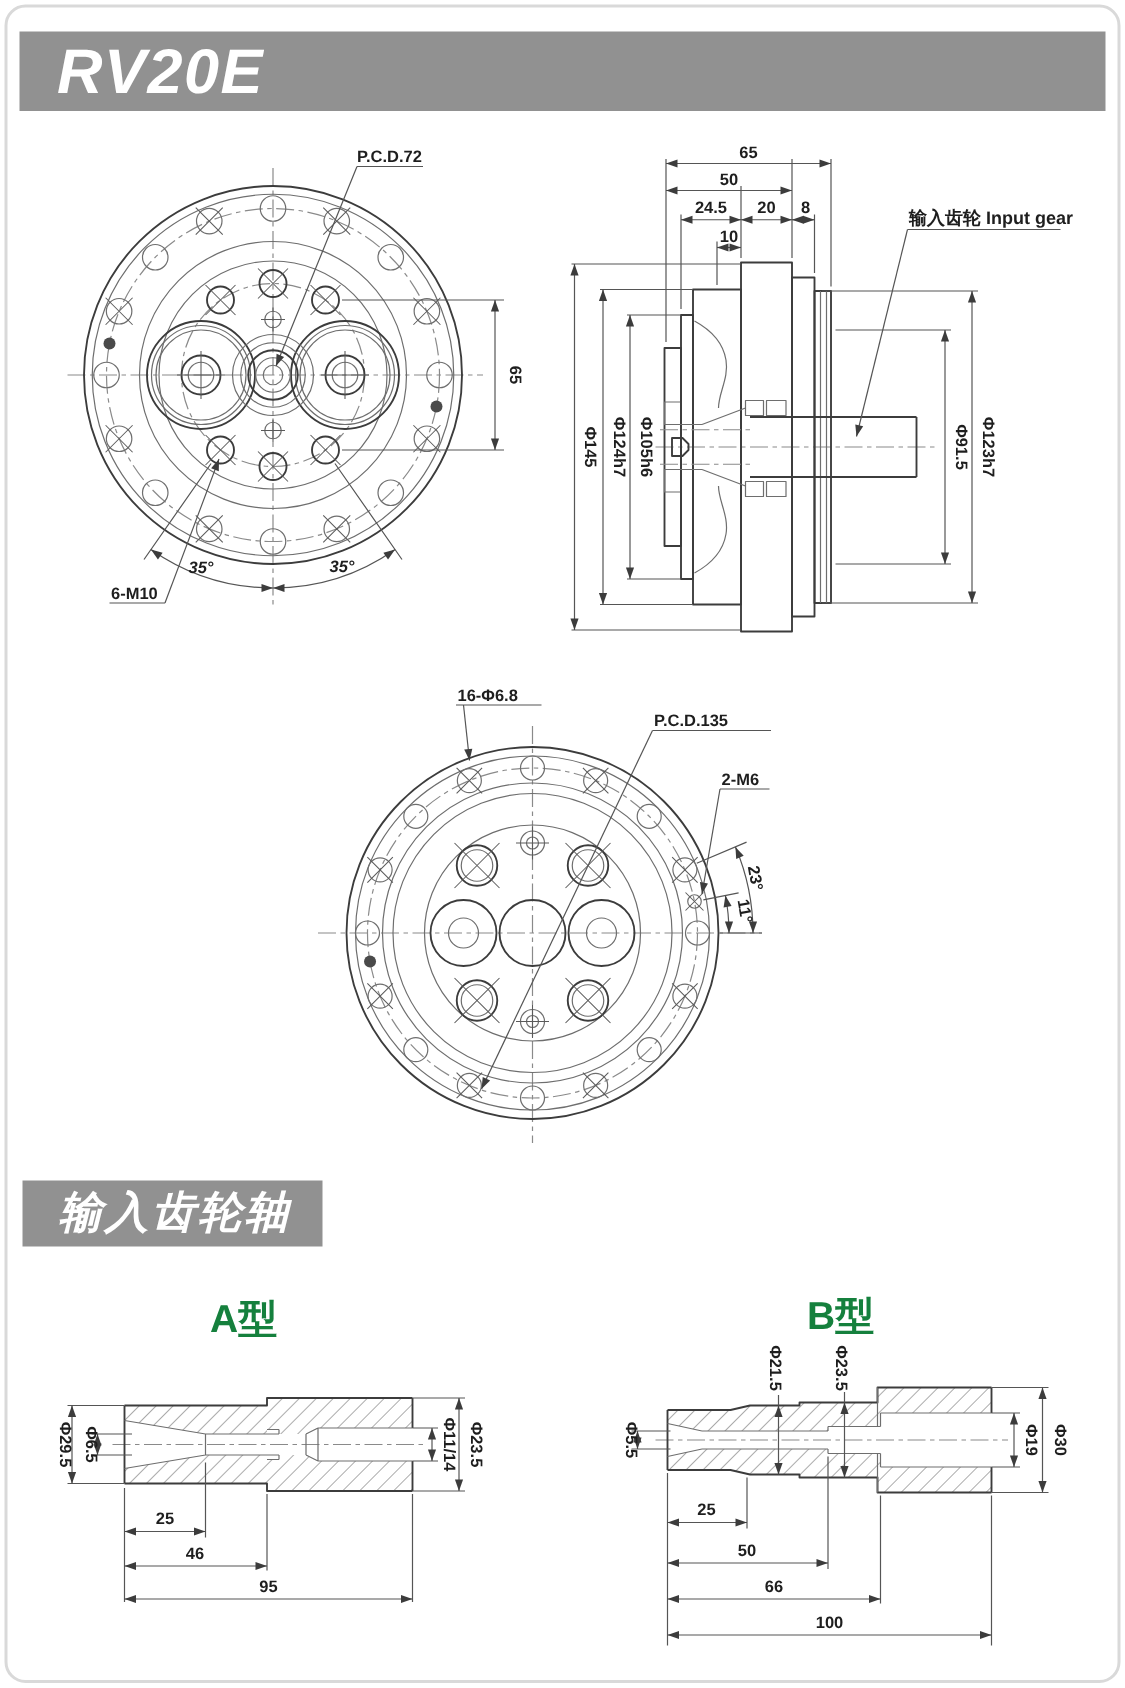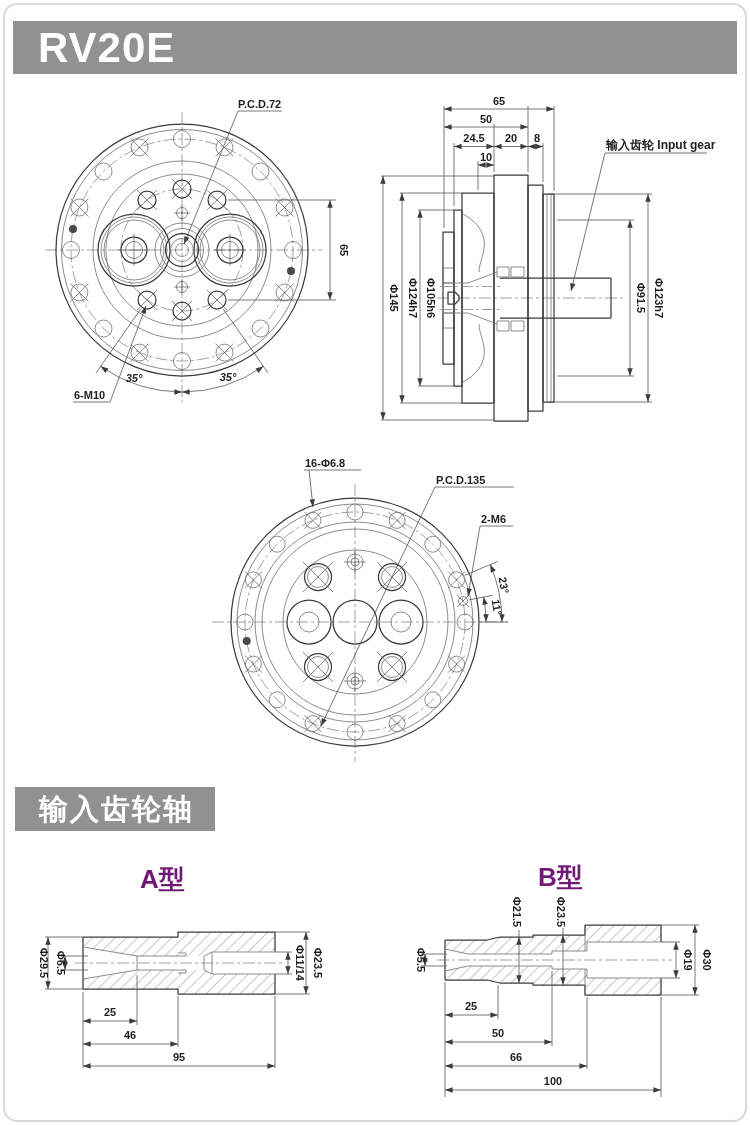--- a/index.html
+++ b/index.html
@@ -1,22 +1,22 @@
 <!DOCTYPE html>
 <html><head>
 <meta charset="utf-8">
 <style>
   html,body{margin:0;padding:0;background:#fff;}
   .page{position:relative;width:750px;height:1125px;background:#fff;overflow:hidden;
         font-family:"Liberation Sans","DejaVu Sans",sans-serif;}
   .page-border{position:absolute;inset:3px;border:2px solid #d9d9d9;border-radius:14px;pointer-events:none;}
-  .bar{position:absolute;background:#919191;color:#fff;font-weight:bold;}
+  .bar{position:absolute;background:#919191;color:#fff;font-weight:bold;font-style:italic;}
   .title-bar{left:13px;top:21px;width:724px;height:53px;font-size:42px;line-height:53px;padding-left:25px;box-sizing:border-box;letter-spacing:1px;}
   .sub-bar{left:15px;top:787px;width:200px;height:44px;font-size:29px;line-height:44px;padding-left:24px;box-sizing:border-box;letter-spacing:2px;}
-  .type-label{position:absolute;color:#701a75;font-size:26px;font-weight:bold;}
+  .type-label{position:absolute;color:#15803d;font-size:26px;font-weight:bold;}
   .type-a{left:140px;top:862px;width:70px;text-align:left;}
   .type-b{left:538px;top:860px;width:70px;text-align:left;}
   svg{position:absolute;left:0;top:0;}
   .ol{stroke:#3c3c3c;stroke-width:1.25;fill:none;stroke-linejoin:round;}
   .tl{stroke:#6e6e6e;stroke-width:.8;fill:none;stroke-linejoin:round;}
   .dl{stroke:#555;stroke-width:.8;fill:none;}
   .cl{stroke:#8a8a8a;stroke-width:.8;fill:none;stroke-dasharray:12 3 3 3;}
   .hx{stroke:#5a5a5a;stroke-width:.7;fill:none;}
   .hatchfill{fill:url(#hatch);stroke:none;}
   text.t{font:600 11px "Liberation Sans","DejaVu Sans",sans-serif;fill:#1e1e1e;}

